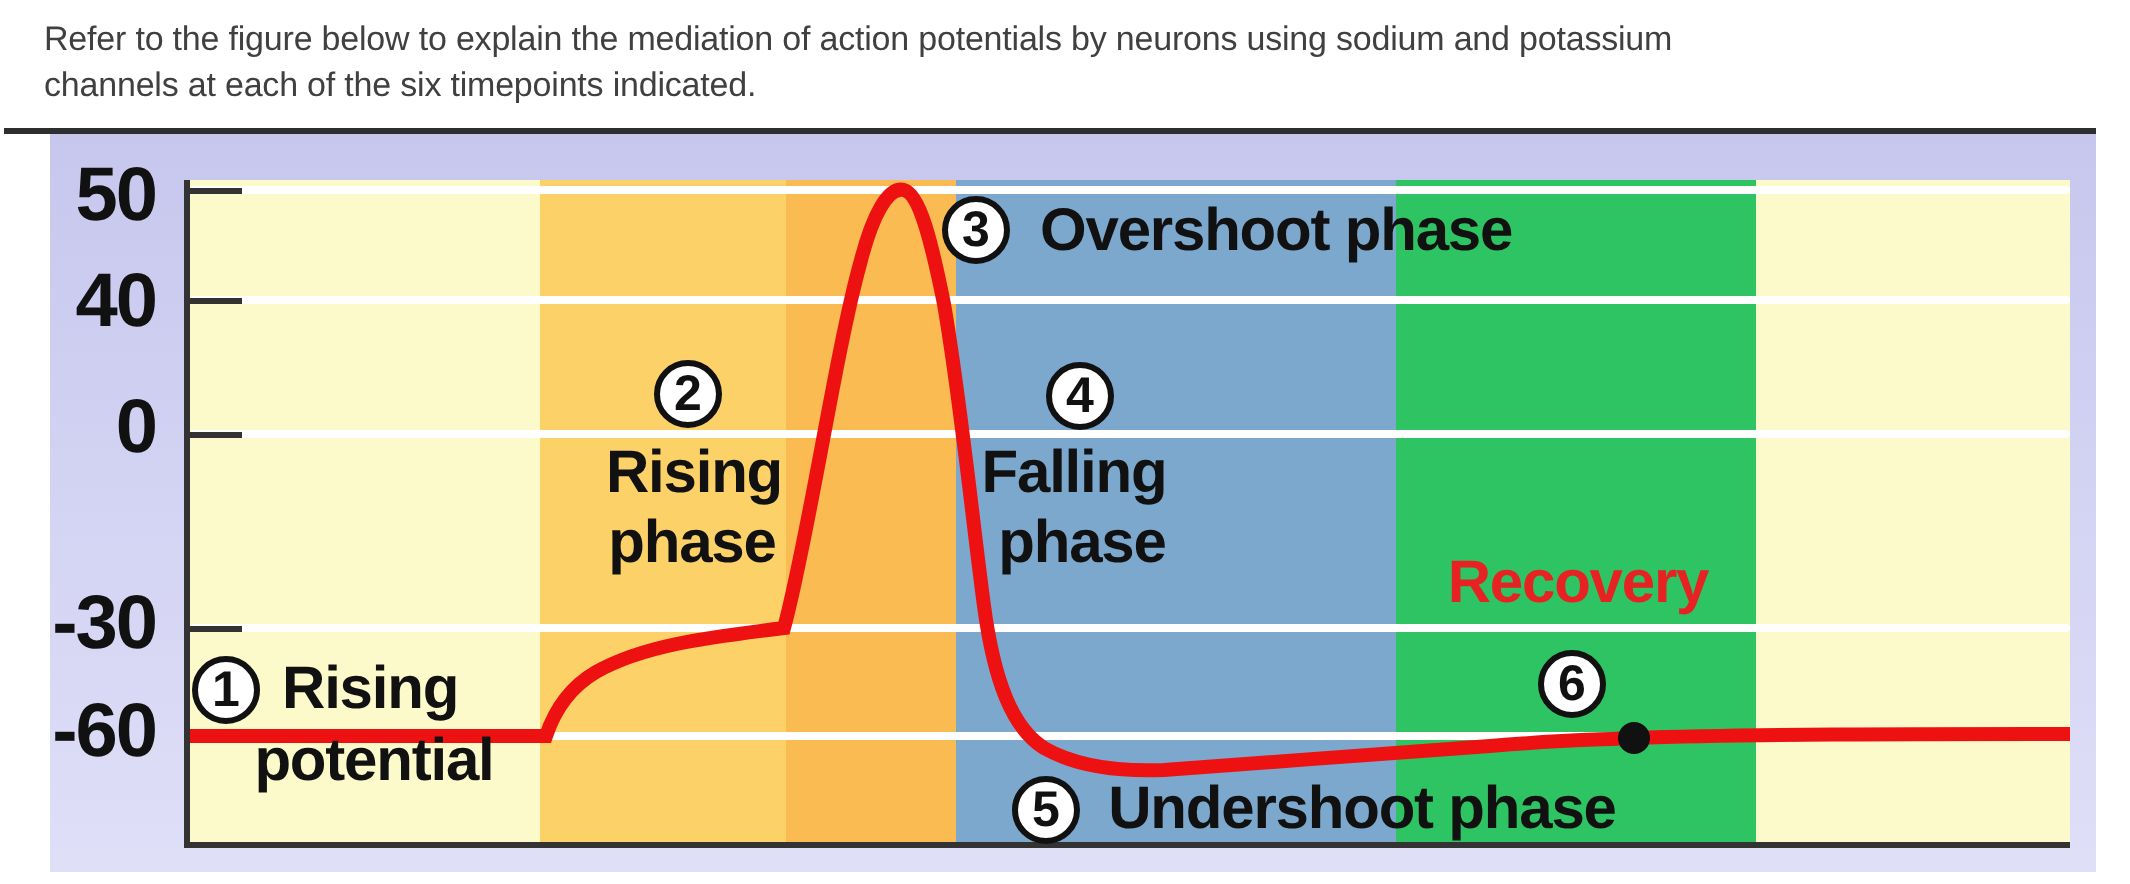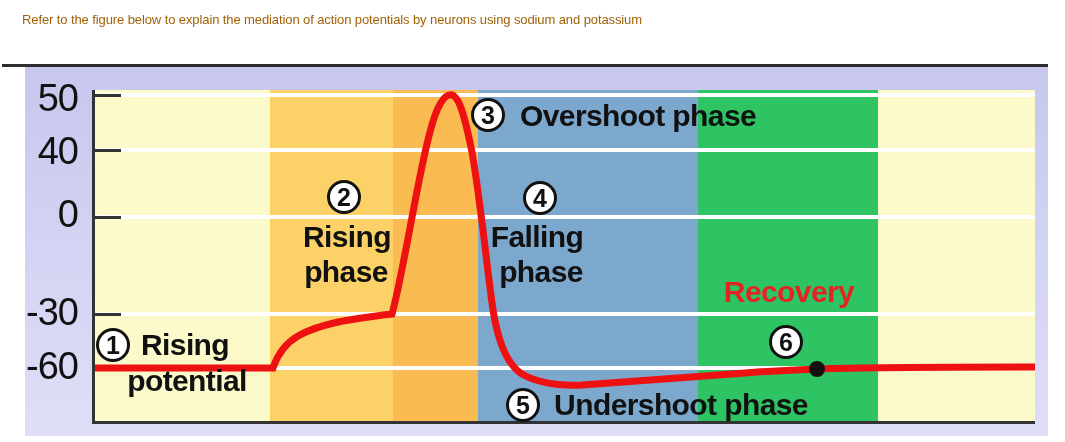--- a/index.html
+++ b/index.html
@@ -1,28 +1,28 @@
 <!DOCTYPE html>
 <html><head>
 <meta charset="utf-8">
 <style>
   * { margin:0; padding:0; box-sizing:border-box; }
   html,body { width:1065px; height:442px; background:#ffffff; font-family:"Liberation Sans", sans-serif; }
   .page { position:relative; width:1065px; height:442px; overflow:hidden; }
 
   .question { position:absolute; left:22px; top:8px; width:1030px;
-    font-size:13px; line-height:23px; color:#a16207; letter-spacing:-0.1px; }
+    font-size:17px; line-height:23px; color:#404040; letter-spacing:-0.1px; }
 
   .hrule { position:absolute; left:2px; top:64px; width:1046px; height:2.5px; background:#2e2e2e; }
 
   .figure { position:absolute; left:25px; top:67px; width:1023px; height:369px;
     background:linear-gradient(#c7c7ee,#dfdff8); }
 
   .ylab { position:absolute; left:0; width:53px; text-align:right;
-    font-size:38px; font-weight:400; color:#111; line-height:46px; letter-spacing:-1px; }
+    font-size:38px; font-weight:700; color:#111; line-height:46px; letter-spacing:-1px; }
   .ylab.y0 { top:8px; } .ylab.y1 { top:61px; } .ylab.y2 { top:124px; }
   .ylab.y3 { top:222px; } .ylab.y4 { top:276px; }
 
   .plot { position:absolute; left:67px; top:23px; width:943px; height:334px;
     border-left:3px solid #333; border-bottom:3px solid #333; }
   .plot-inner { position:absolute; left:0; top:0; width:940px; height:331px; }
 
   .band { position:absolute; top:0; height:331px; }
   .band-0 { left:0;   width:175px; }
   .band-1 { left:175px; width:123px; }
@@ -62,20 +62,21 @@
   .lbl-recovery   { left:694px; top:184px; }
   .lbl-undershoot { left:586px; top:297px; }
 </style>
 </head>
 <body>
 
 <div class="page">
 
   <div class="question">
     <div>Refer to the figure below to explain the mediation of action potentials by neurons using sodium and potassium</div>
+    <div>channels at each of the six timepoints indicated.</div>
   </div>
 
   <div class="hrule"></div>
 
   <div class="figure">
 
     <div class="ylab y0">50</div>
     <div class="ylab y1">40</div>
     <div class="ylab y2">0</div>
     <div class="ylab y3">-30</div>

